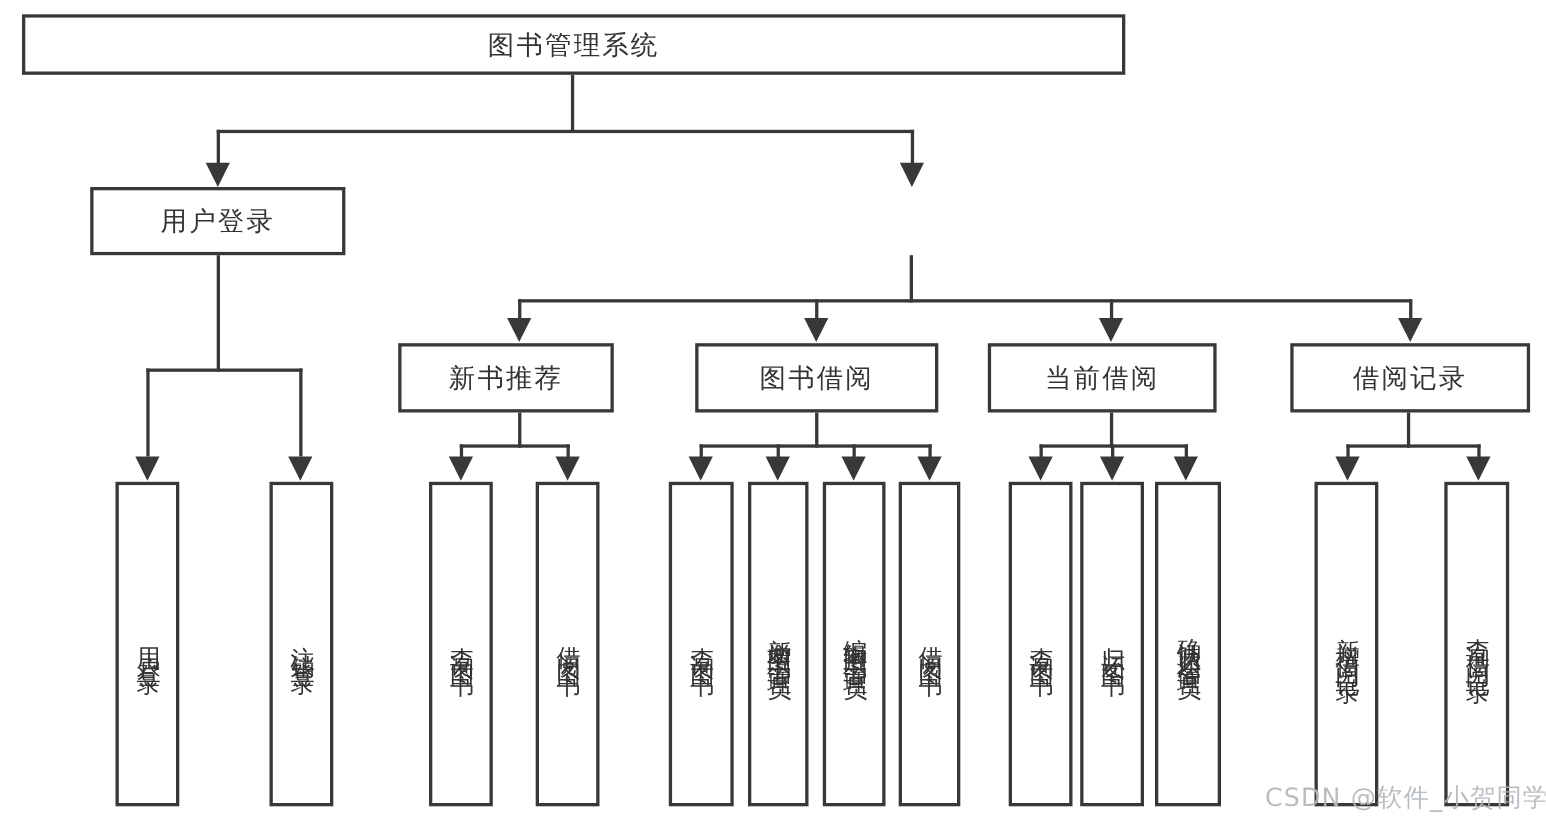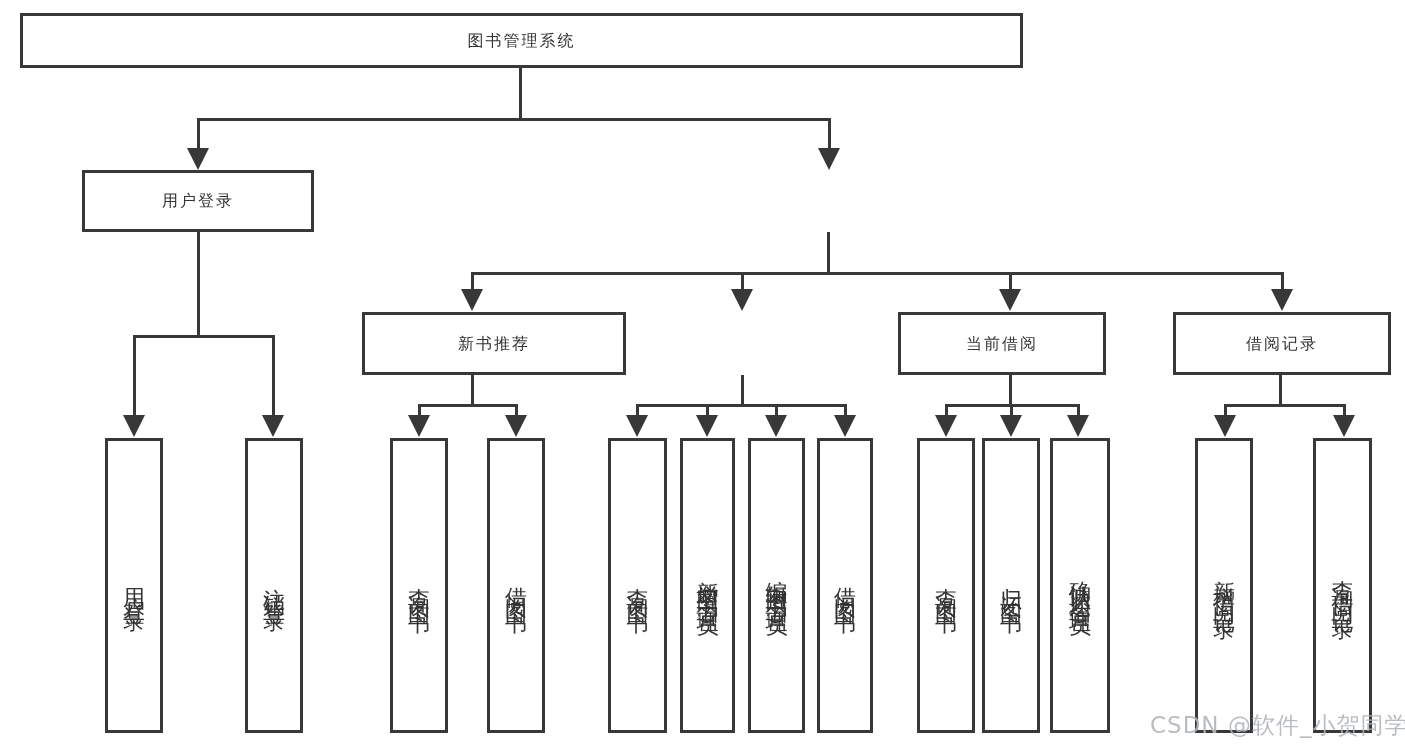--- a/index.html
+++ b/index.html
@@ -18,21 +18,21 @@
     position:absolute;
     box-sizing:border-box;
     border:3px solid var(--line,#383838);
     background:var(--box-bg,#ffffff);
     display:flex;
     align-items:center;
     justify-content:center;
     color:var(--text,#333333);
   }
   .node span{
-    font-size:16px;
+    font-size:24px;
     letter-spacing:2px;
     white-space:nowrap;
     line-height:1;
   }
   .leaf{
     width:58px;
     height:295px;
     top:438px;
   }
   .leaf span{
@@ -74,24 +74,27 @@
 
   <div class="node" style="left:20px;top:13px;width:1003px;height:55px">
     <span>图书管理系统</span>
   </div>
 
   <div class="node" style="left:82px;top:170px;width:232px;height:62px">
     <span>用户登录</span>
   </div>
 
 
-  <div class="node" style="left:362px;top:312px;width:264px;height:63px">
+  <div class="node" style="left:362px;top:312px;width:196px;height:63px">
     <span>新书推荐</span>
   </div>
 
+  <div class="node" style="left:632px;top:312px;width:221px;height:63px">
+    <span>图书借阅</span>
+  </div>
 
   <div class="node" style="left:898px;top:312px;width:208px;height:63px">
     <span>当前借阅</span>
   </div>
 
   <div class="node" style="left:1173px;top:312px;width:218px;height:63px">
     <span>借阅记录</span>
   </div>
 
   <div class="node leaf" style="left:105px">

